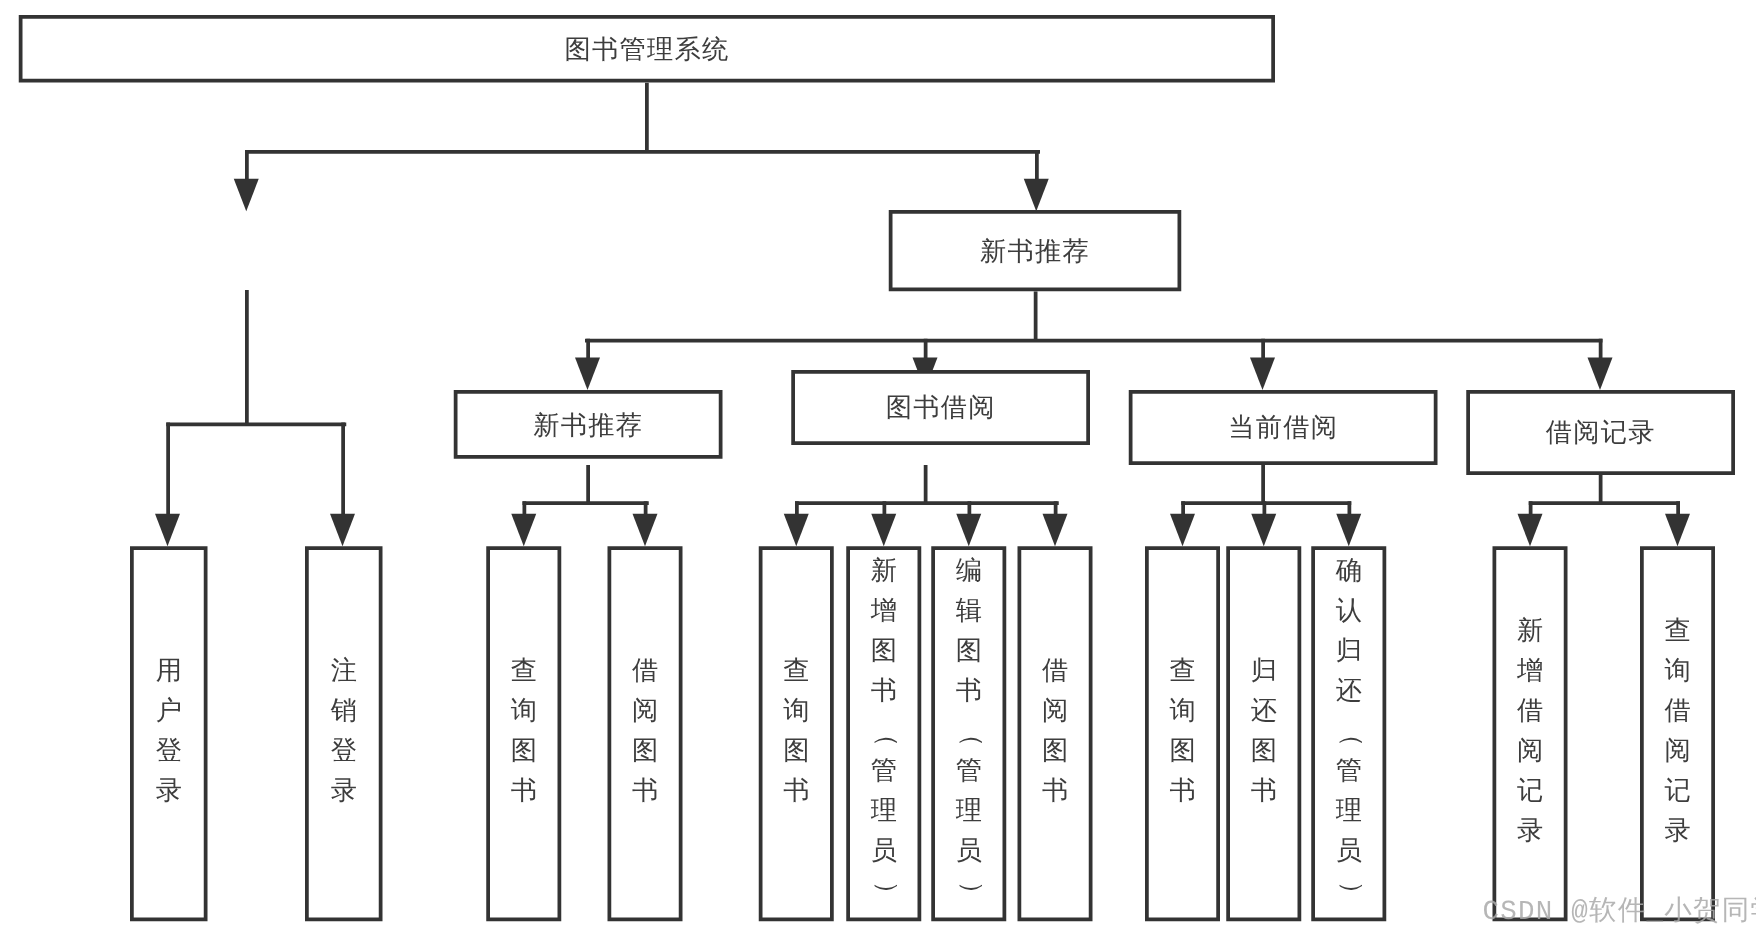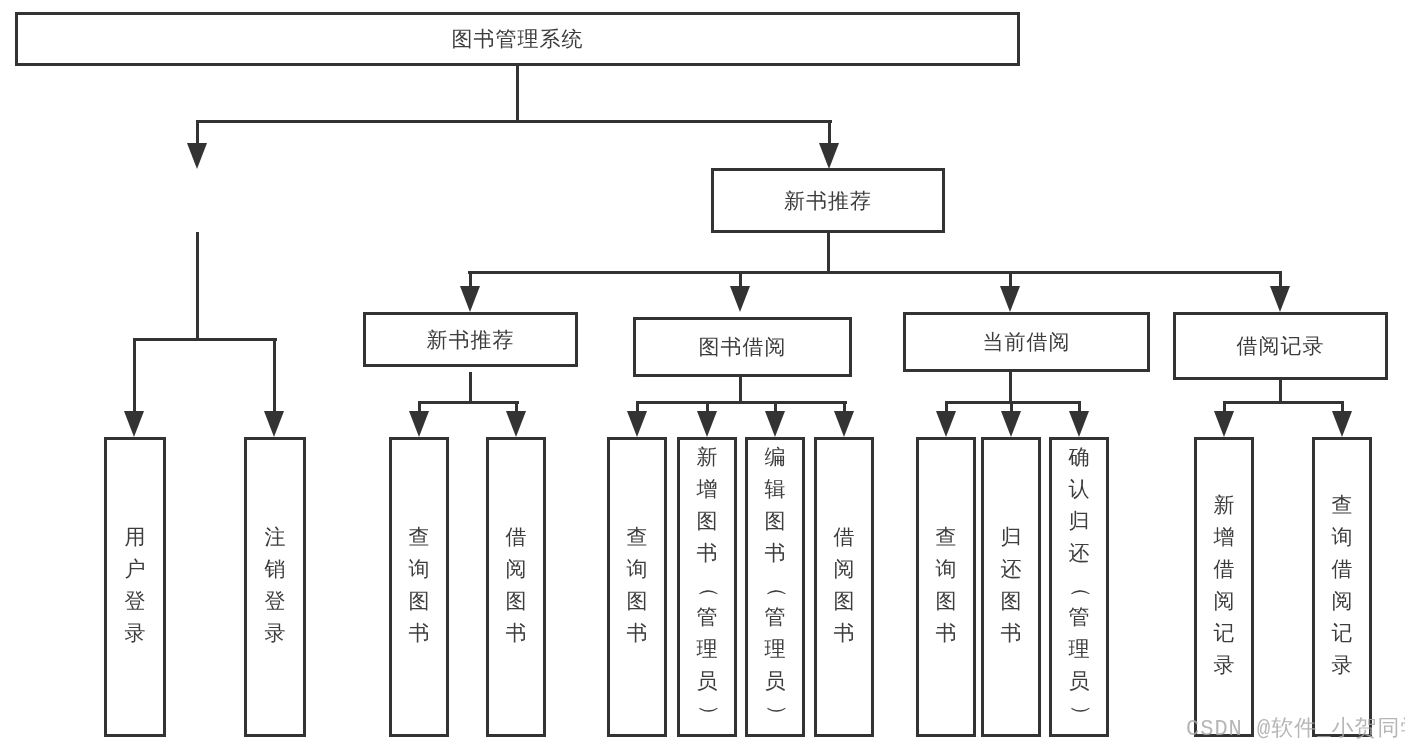--- a/index.html
+++ b/index.html
@@ -98,21 +98,21 @@
     <span class="hlabel">图书管理系统</span>
   </div>
 
   <div class="box" style="left:711px;top:168px;width:234px;height:65px">
     <span class="hlabel">新书推荐</span>
   </div>
 
   <div class="box" style="left:363px;top:312px;width:215px;height:55px">
     <span class="hlabel">新书推荐</span>
   </div>
-  <div class="box" style="left:633px;top:317px;width:219px;height:60px">
+  <div class="box" style="left:633px;top:296px;width:239px;height:60px">
     <span class="hlabel">图书借阅</span>
   </div>
   <div class="box" style="left:903px;top:312px;width:247px;height:60px">
     <span class="hlabel">当前借阅</span>
   </div>
   <div class="box" style="left:1173px;top:312px;width:215px;height:68px">
     <span class="hlabel">借阅记录</span>
   </div>
 
   <div class="box" style="left:104px;top:437px;width:62px;height:300px">

